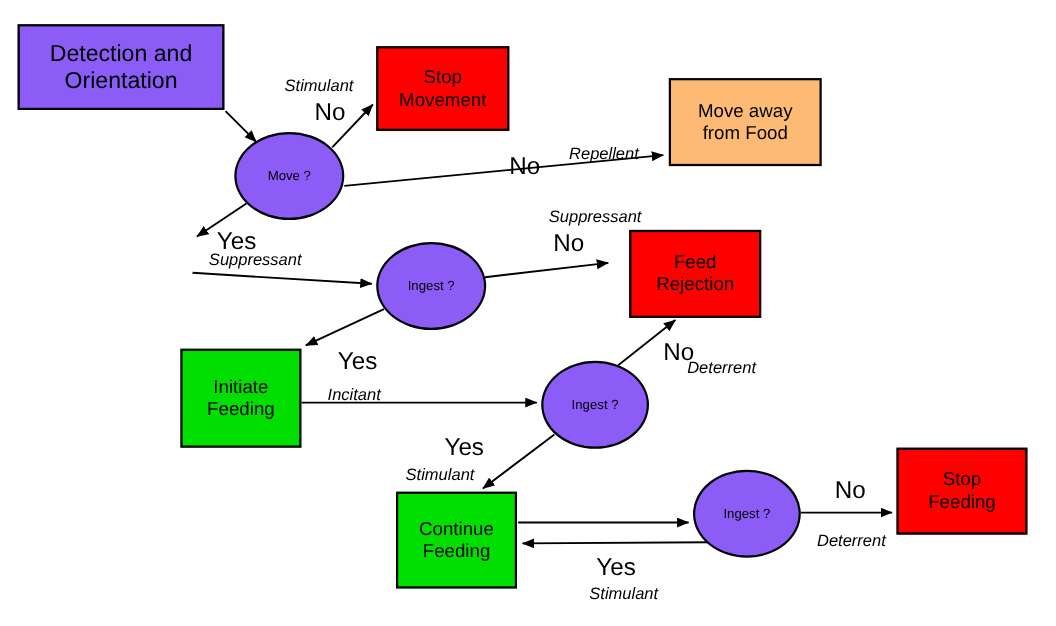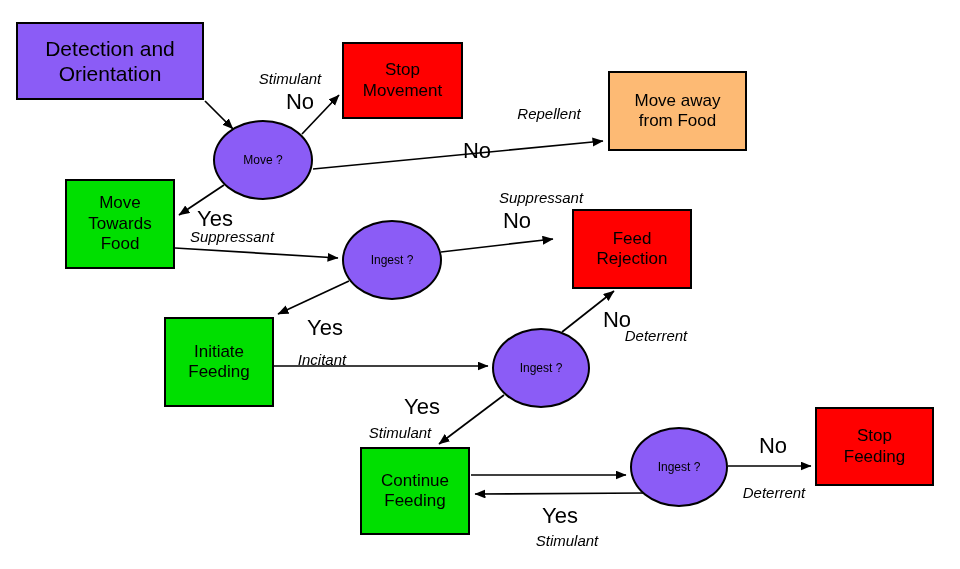--- a/index.html
+++ b/index.html
@@ -61,23 +61,20 @@
   </div>
 
   <div class="node red" style="left:342px;top:42px;width:121px;height:77px;">
     <span class="lbl">Stop Movement</span>
   </div>
 
   <div class="node purple w95" style="left:608px;top:71px;width:139px;height:80px;">
     <span class="lbl">Move away from Food</span>
   </div>
 
-  <div class="node green" style="left:65px;top:179px;width:110px;height:90px;">
-    <span class="lbl">Move Towards Food</span>
-  </div>
 
   <div class="node red" style="left:572px;top:209px;width:120px;height:80px;">
     <span class="lbl">Feed Rejection</span>
   </div>
 
   <div class="node green" style="left:164px;top:317px;width:110px;height:90px;">
     <span class="lbl">Initiate Feeding</span>
   </div>
 
   <div class="node green" style="left:360px;top:447px;width:110px;height:88px;">
@@ -100,21 +97,21 @@
     <span class="lbl">Ingest ?</span>
   </div>
 
   <div class="node yellow ellipse" style="left:630px;top:427px;width:98px;height:80px;">
     <span class="lbl">Ingest ?</span>
   </div>
 
   <span class="edge-label qualifier" style="left:290px;top:78px;">Stimulant</span>
   <span class="edge-label" style="left:300px;top:102px;">No</span>
 
-  <span class="edge-label qualifier" style="left:549px;top:113px;">Repellent</span>
+  <span class="edge-label qualifier" style="left:549px;top:140px;">Repellent</span>
   <span class="edge-label" style="left:477px;top:151px;">No</span>
 
   <span class="edge-label" style="left:215px;top:219px;">Yes</span>
   <span class="edge-label qualifier" style="left:232px;top:236px;">Suppressant</span>
 
   <span class="edge-label qualifier" style="left:511px;top:197px;margin-left:30px;">Suppressant</span>
   <span class="edge-label" style="left:517px;top:221px;">No</span>
 
   <span class="edge-label" style="left:325px;top:328px;">Yes</span>
   <span class="edge-label qualifier" style="left:322px;top:334px;margin-top:25px;">Incitant</span>

